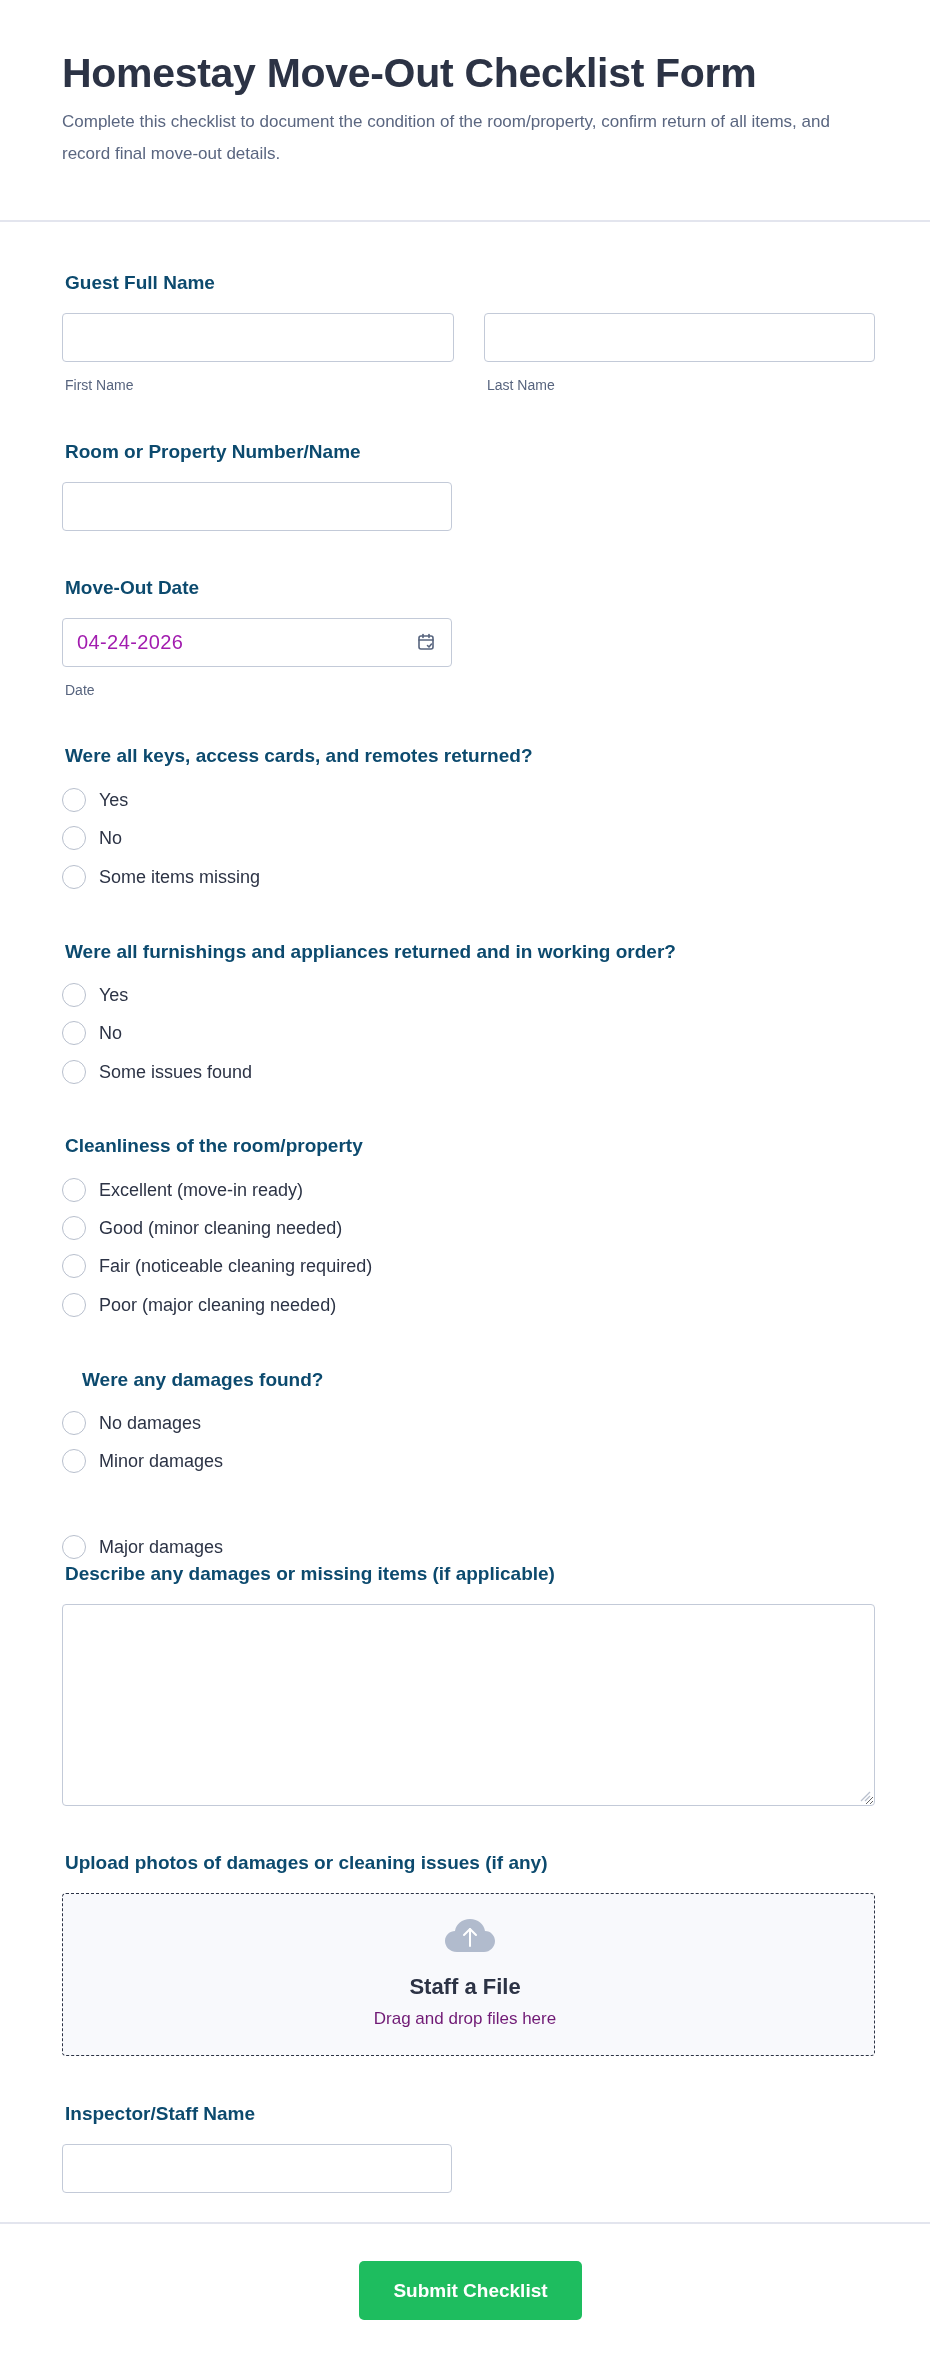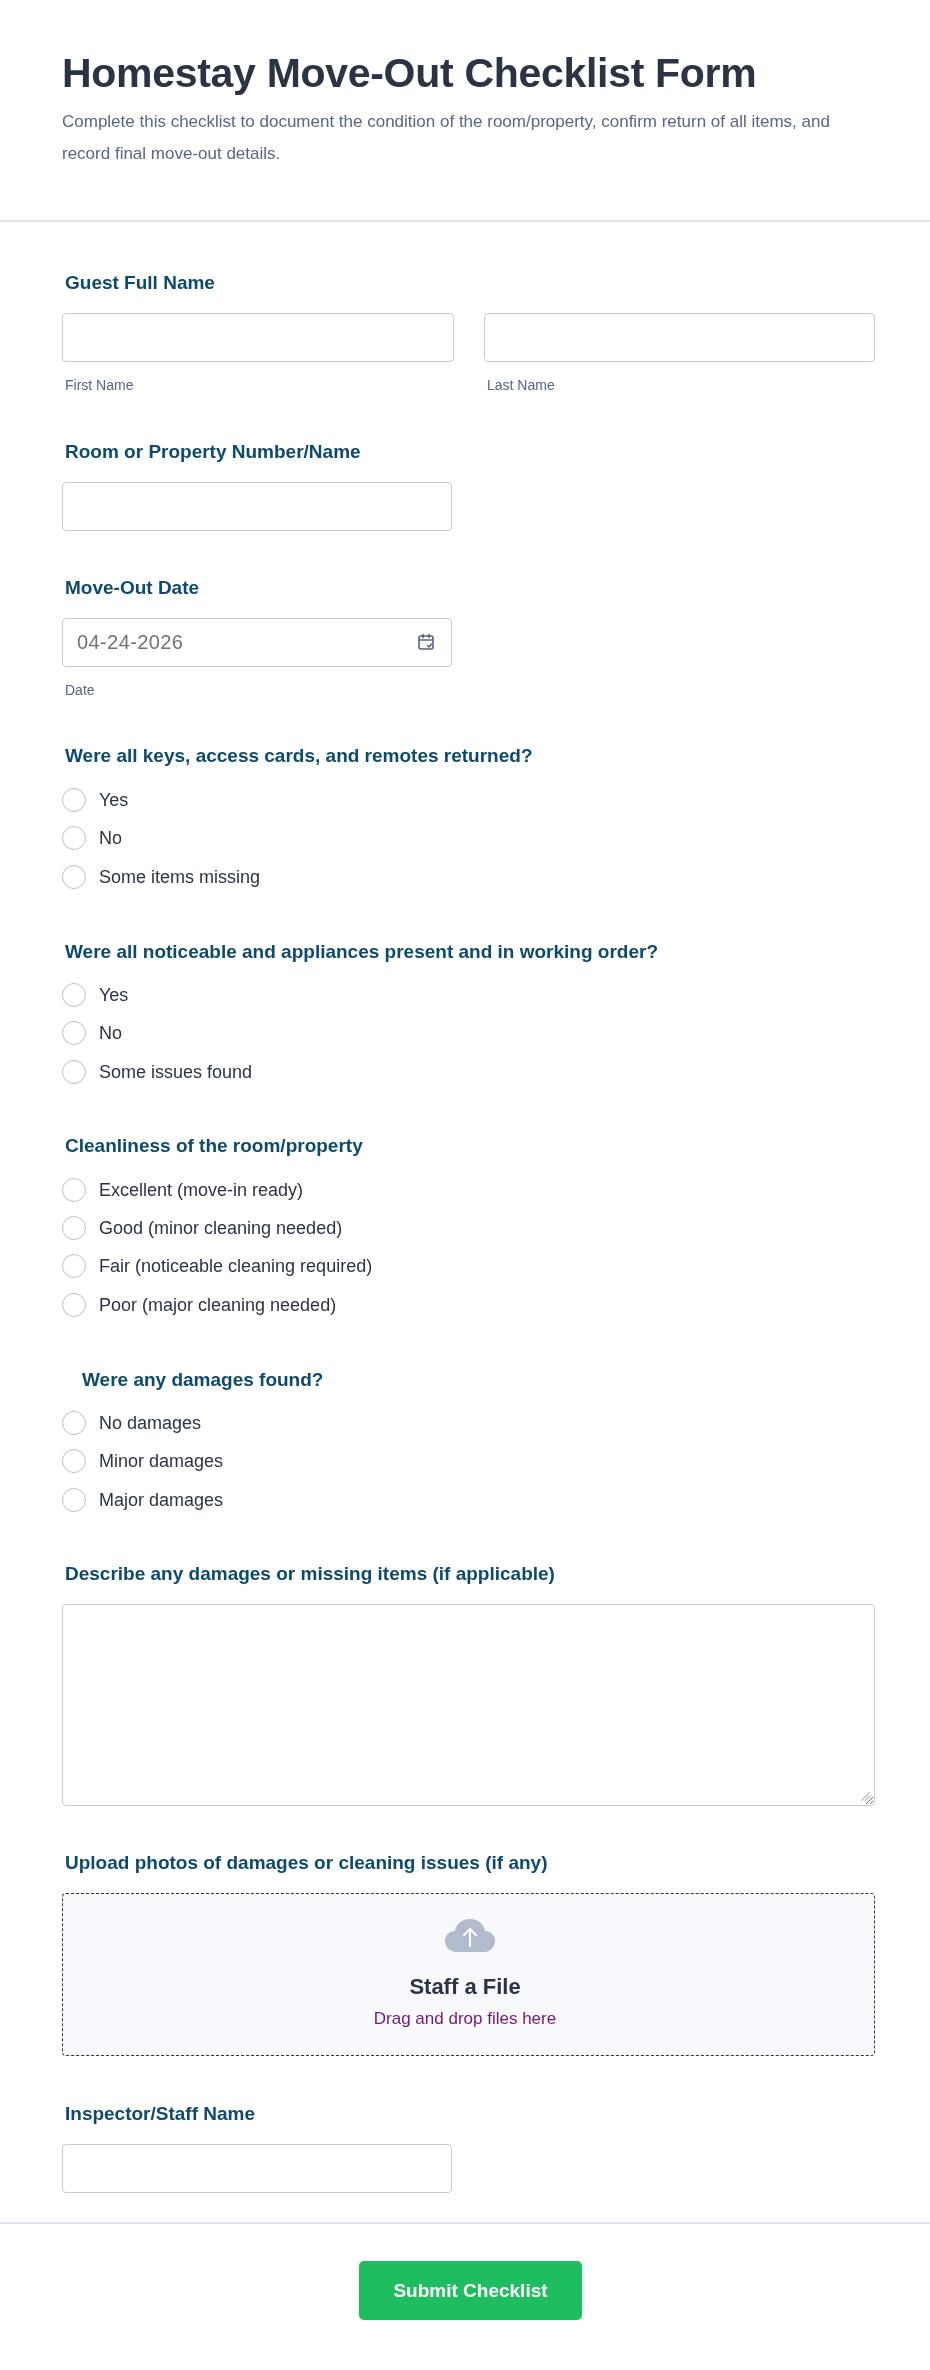--- a/index.html
+++ b/index.html
@@ -8,21 +8,21 @@
 
   .header { position: absolute; left: 0; top: 0; width: 930px; height: 221px; }
   .title { position: absolute; left: 62px; top: 50px; font-size: 41px; font-weight: 700; color: #2c3345; letter-spacing: -0.3px; white-space: nowrap; }
   .subtitle { position: absolute; left: 62px; top: 106px; width: 800px; font-size: 17px; line-height: 32px; color: #5a6680; font-weight: 500; }
   .divider { position: absolute; left: 0; width: 930px; height: 2px; background: #e3e5ee; }
 
   .label { position: absolute; left: 65px; font-size: 19px; font-weight: 600; color: #0c4a6e; white-space: nowrap; }
   .sublabel { position: absolute; font-size: 14px; color: #57647e; white-space: nowrap; }
 
   .input { position: absolute; height: 49px; border: 1px solid #c3cad8; border-radius: 4px; background: #fff; font-family: "Liberation Sans", "DejaVu Sans", sans-serif; font-size: 20px; color: #2c3345; padding: 0 13px; outline: none; }
-  .date-value { position: absolute; left: 14px; top: 12px; font-size: 20px; color: #737373; letter-spacing: 0.4px; }
+  .date-value { position: absolute; left: 14px; top: 12px; font-size: 20px; color: #a21caf; letter-spacing: 0.4px; }
   .cal-icon { position: absolute; right: 16px; top: 14px; width: 18px; height: 18px; }
 
   .radio-row { position: absolute; left: 62px; height: 26px; display: flex; align-items: center; cursor: pointer; }
   .radio-circle { width: 24px; height: 24px; border: 1.5px solid #b8bfcd; border-radius: 50%; background: #fff; flex: none; }
   .radio-label { margin-left: 13px; font-size: 18px; color: #2c3345; white-space: nowrap; }
 
   .textarea { position: absolute; left: 62px; top: 1604px; width: 813px; height: 202px; border: 1px solid #c3cad8; border-radius: 4px; background: #fff; resize: both; font-family: "Liberation Sans", "DejaVu Sans", sans-serif; font-size: 18px; padding: 10px 13px; outline: none; }
   .resize-grip { position: absolute; left: 859px; top: 1790px; width: 12px; height: 12px; }
 
   .dropzone { position: absolute; left: 62px; top: 1893px; width: 813px; height: 163px; border: 1.5px dashed #2c3345; border-radius: 4px; background: #f8f9fc; cursor: pointer; }
@@ -70,21 +70,21 @@
   </div>
 <div class="radio-row" style="top:825px;">
     <span class="radio-circle"></span>
     <span class="radio-label">No</span>
   </div>
 <div class="radio-row" style="top:864px;">
     <span class="radio-circle"></span>
     <span class="radio-label">Some items missing</span>
   </div>
 
-<label class="label" style="top:941px;">Were all noticeable and appliances present and in working order?</label>
+<label class="label" style="top:941px;">Were all furnishings and appliances returned and in working order?</label>
 <div class="radio-row" style="top:982px;">
     <span class="radio-circle"></span>
     <span class="radio-label">Yes</span>
   </div>
 <div class="radio-row" style="top:1020px;">
     <span class="radio-circle"></span>
     <span class="radio-label">No</span>
   </div>
 <div class="radio-row" style="top:1059px;">
     <span class="radio-circle"></span>
@@ -111,21 +111,21 @@
 
 <label class="label" style="top:1369px;margin-left:17px;">Were any damages found?</label>
 <div class="radio-row" style="top:1410px;">
     <span class="radio-circle"></span>
     <span class="radio-label">No damages</span>
   </div>
 <div class="radio-row" style="top:1448px;">
     <span class="radio-circle"></span>
     <span class="radio-label">Minor damages</span>
   </div>
-<div class="radio-row" style="top:1487px;">
+<div class="radio-row" style="top:1534px;">
     <span class="radio-circle"></span>
     <span class="radio-label">Major damages</span>
   </div>
 
 <label class="label" style="top:1563px;">Describe any damages or missing items (if applicable)</label>
 <textarea class="textarea" style=""></textarea>
 <svg class="resize-grip" viewBox="0 0 12 12" stroke="#b8bfcd" stroke-width="1.2">
   <line x1="2" y1="11" x2="11" y2="2"></line>
   <line x1="6" y1="11" x2="11" y2="6"></line>
 </svg>

